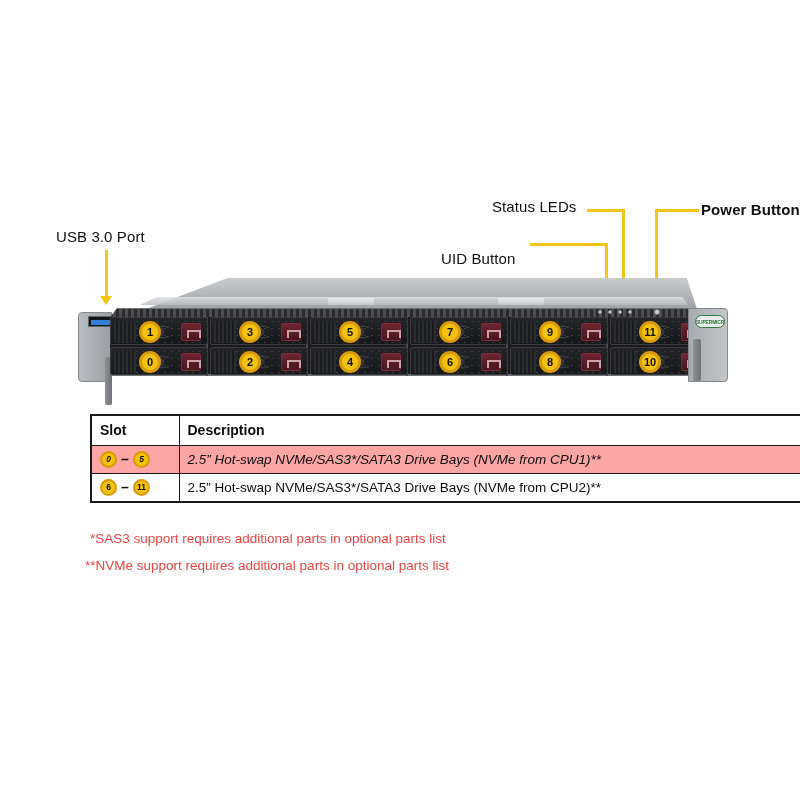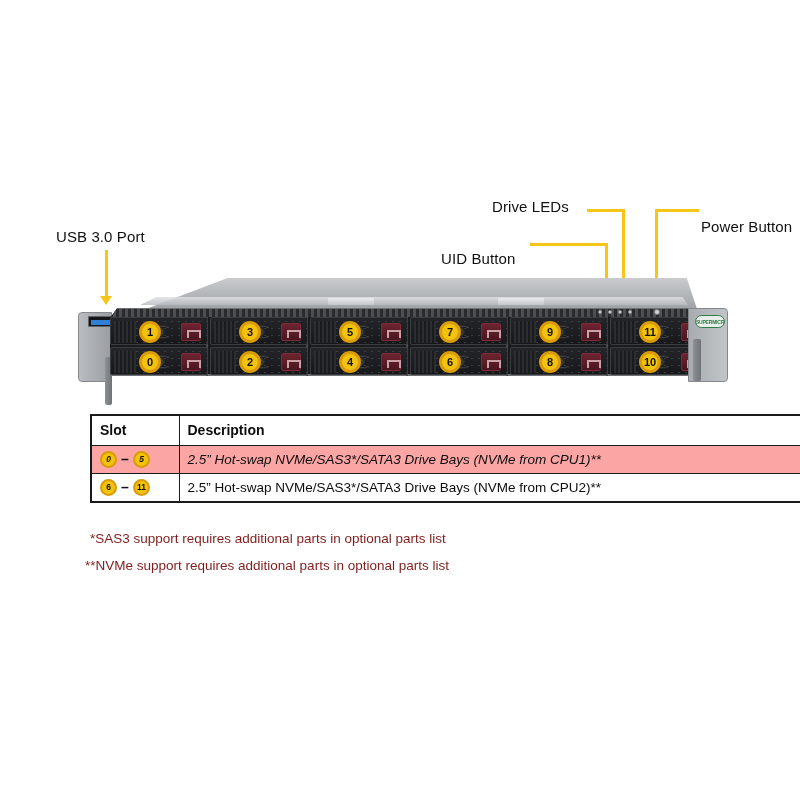--- a/index.html
+++ b/index.html
@@ -194,43 +194,43 @@
   }
   .slot-dash {
     display:inline-block; width: 16px; text-align:center;
     font-size: 14px; font-weight:bold; color:#111; vertical-align: middle;
   }
 
   
   .footnote {
     position: absolute;
     font-size: 13.5px;
-    color: #7f1d1d;
+    color: #ef4444;
     white-space: nowrap;
     font-family: "Liberation Sans", sans-serif;
   }
 </style>
 </head>
 <body>
 
 <div id="root">
 
   <div class="callout-label" style="left:56px; top:228px;text-align:center;">USB 3.0 Port</div>
   <div class="lead lead-v" style="left:105px; top:250px; height:48px;"></div>
   <div class="arrow-down" style="left:100px; top:296px;"></div>
 
   <div class="callout-label" style="left:441px; top:232px;margin-top:18px;">UID Button</div>
   <div class="lead lead-h" style="left:530px; top:243px; width:78px;"></div>
   <div class="lead lead-v" style="left:605px; top:243px; height:77px;"></div>
 
-  <div class="callout-label" style="left:492px; top:198px;">Drive LEDs</div>
+  <div class="callout-label" style="left:492px; top:198px;">Status LEDs</div>
   <div class="lead lead-h" style="left:587px; top:209px; width:38px;"></div>
   <div class="lead lead-v" style="left:622px; top:209px; height:111px;"></div>
 
-  <div class="callout-label" style="left:701px; top:218px;">Power Button</div>
+  <div class="callout-label" style="left:701px; top:201px;font-weight:bold;">Power Button</div>
   <div class="lead lead-h" style="left:655px; top:209px; width:44px;"></div>
   <div class="lead lead-v" style="left:655px; top:209px; height:111px;"></div>
 
   <div id="server">
 
     <div class="chassis-lid"></div>
     <div class="chassis-lid-sheen"></div>
     <div class="lid-tab" style="left:250px;"></div>
     <div class="lid-tab" style="left:420px;"></div>
 

